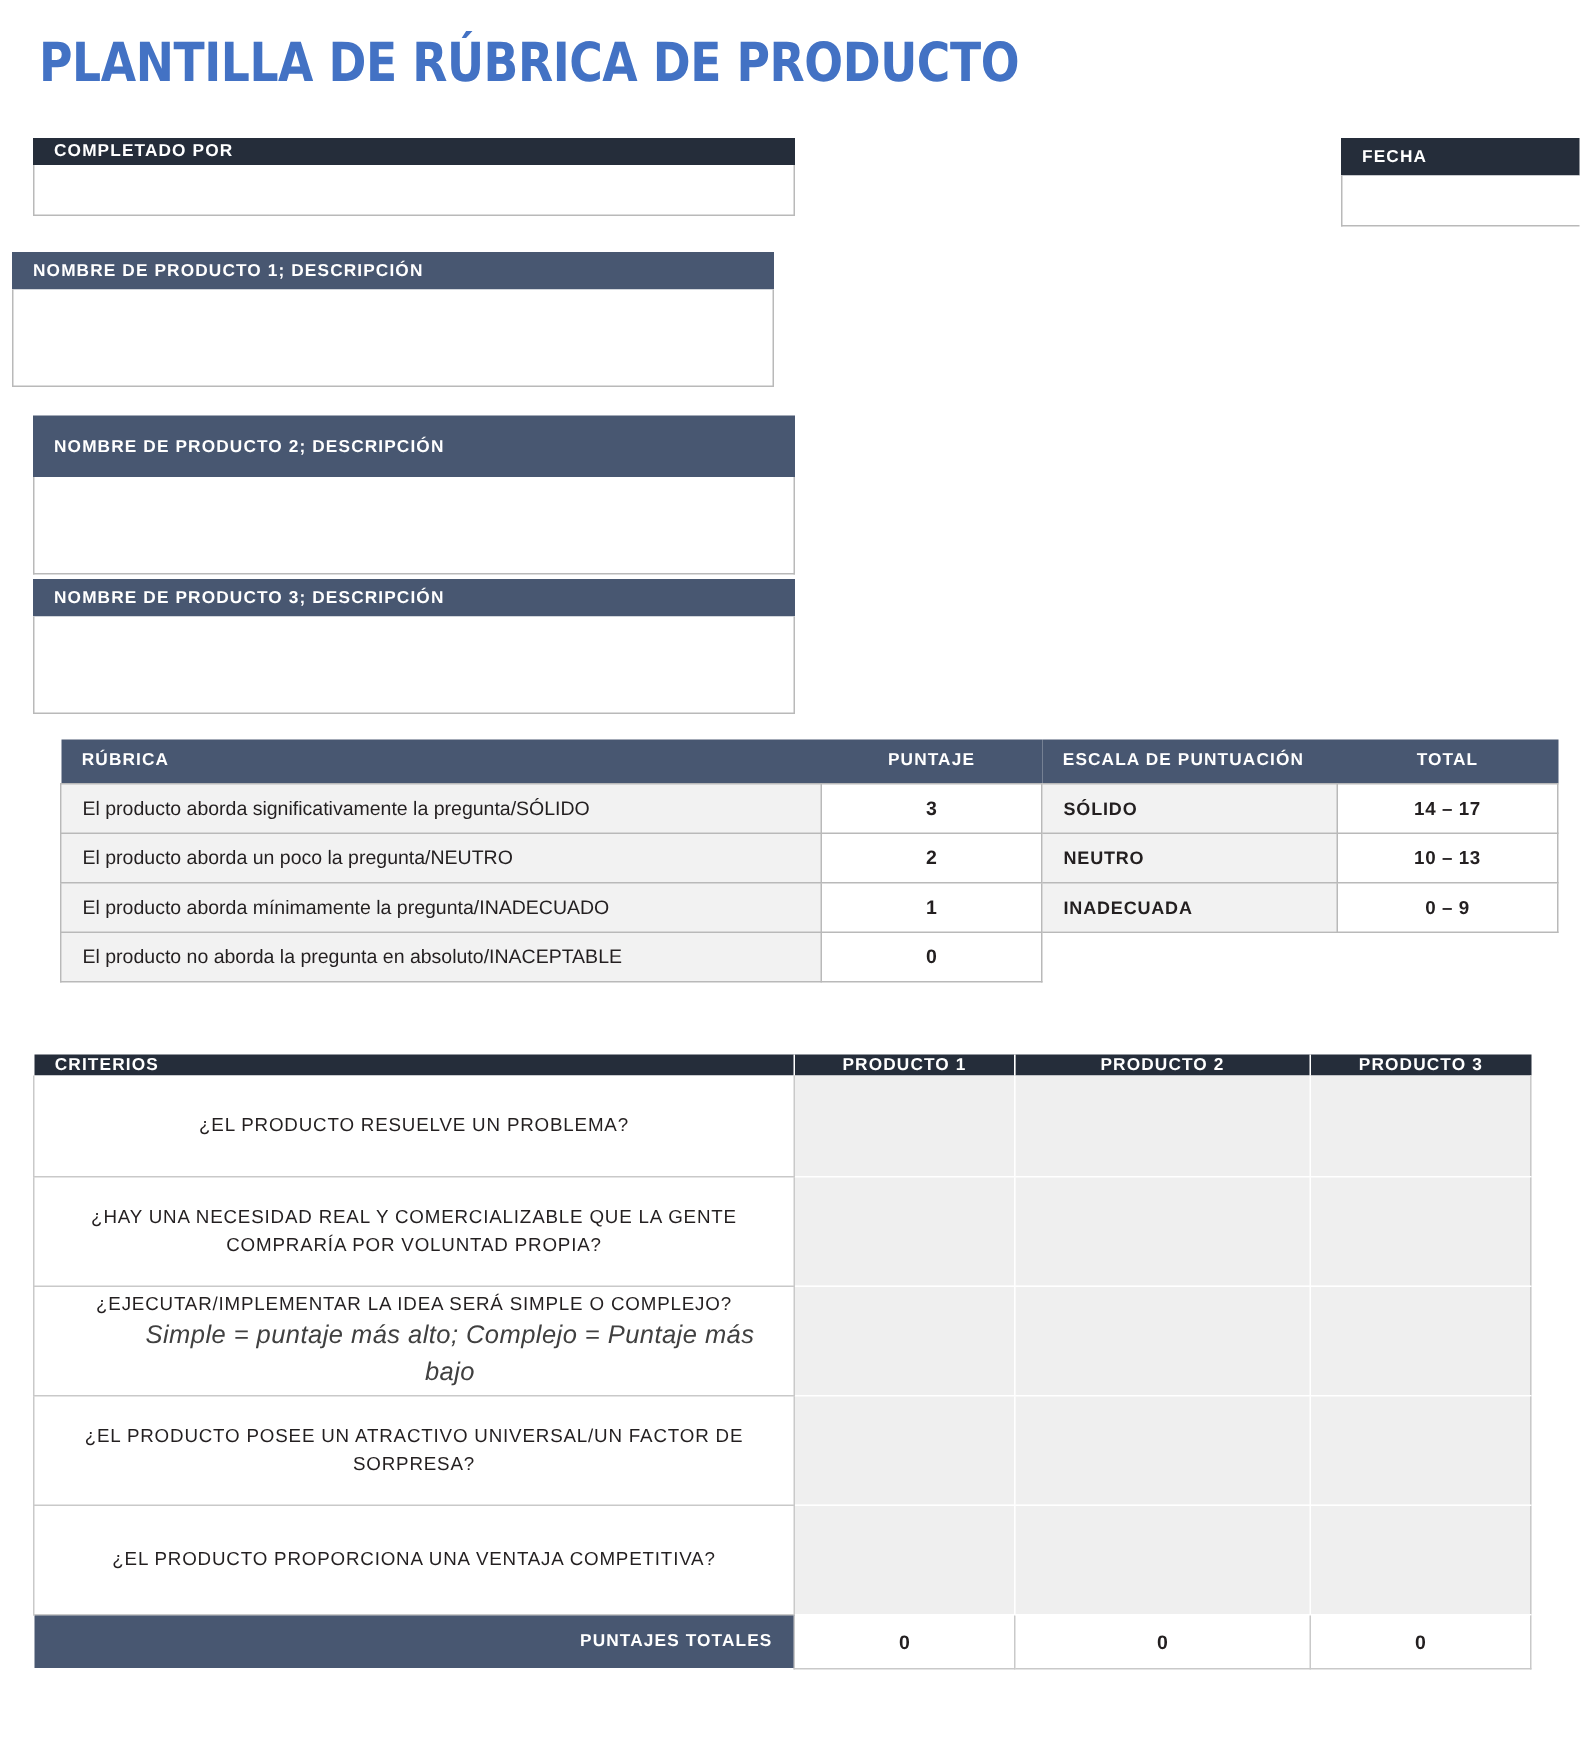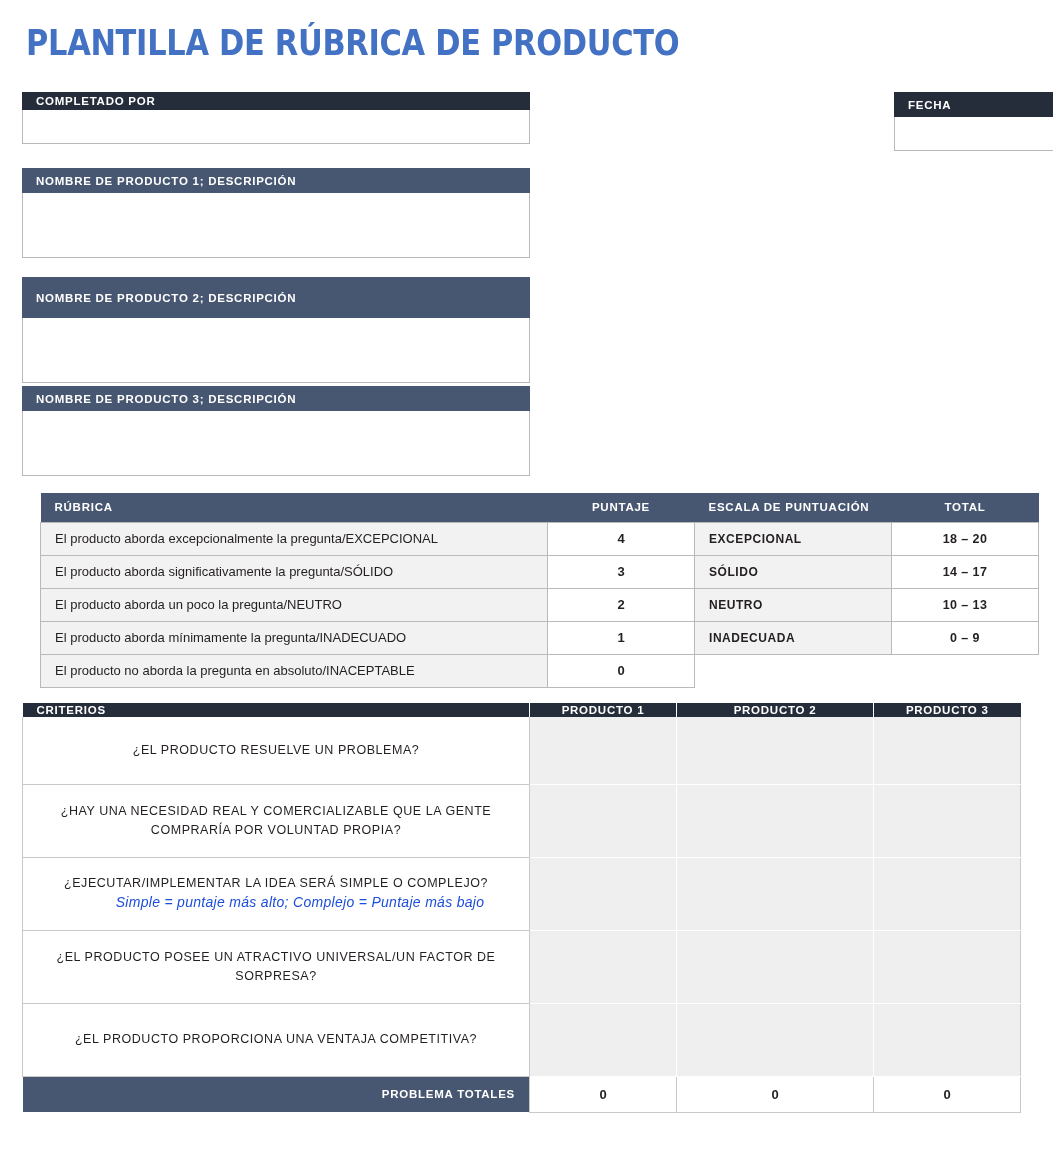--- a/index.html
+++ b/index.html
@@ -87,22 +87,22 @@
     vertical-align:middle;
     box-sizing:border-box;
     text-align:center;
   }
   .crit tr:first-of-type td.q{border-top:none;}
   .crit .qmain{
     font-size:12.5px;letter-spacing:0.55px;line-height:1.45;
     color:#231f20;
   }
   .crit .qsub{
-    font-size:14px;font-style:italic;letter-spacing:0.3px;line-height:1.45;
-    color:#1d4ed8;
+    font-size:17px;font-style:italic;letter-spacing:0.3px;line-height:1.45;
+    color:#404040;
     margin-left:48px;
   }
   .crit td.cell{
     background:#efefef;
     border:1px solid #ffffff;
     border-top:none;
   }
   .crit td.cell.edge{border-right:1px solid #c9c9c9;}
   .crit tr.totalrow td.label{
     background:#485771;color:#ffffff;
@@ -127,21 +127,21 @@
   <div class="blk" style="left:22px;top:92px;width:508px;">
     <div class="blk-head head-dark" style="height:18px;">COMPLETADO POR</div>
     <div class="blk-body" style="height:34px;"></div>
   </div>
 
   <div class="blk" style="left:870px;top:92px;width:172px;margin-left:24px;">
     <div class="blk-head head-dark" style="height:25px;">FECHA</div>
     <div class="blk-body" style="height:34px;"></div>
   </div>
 
-  <div class="blk" style="left:22px;top:168px;width:508px;border-radius:23px;">
+  <div class="blk" style="left:8px;top:168px;width:508px;border-radius:23px;">
     <div class="blk-head head-slate" style="height:25px;">NOMBRE DE PRODUCTO 1; DESCRIPCIÓN</div>
     <div class="blk-body" style="height:65px;"></div>
   </div>
 
   <div class="blk" style="left:22px;top:277px;width:508px;">
     <div class="blk-head head-slate" style="height:41px;">NOMBRE DE PRODUCTO 2; DESCRIPCIÓN</div>
     <div class="blk-body" style="height:65px;"></div>
   </div>
 
   <div class="blk" style="left:22px;top:386px;width:508px;">
@@ -160,26 +160,20 @@
       <thead>
         <tr>
           <th class="l">RÚBRICA</th>
           <th class="c">PUNTAJE</th>
           <th class="l">ESCALA DE PUNTUACIÓN</th>
           <th class="c">TOTAL</th>
         </tr>
       </thead>
       <tbody>
         <tr>
-          <td class="desc">El producto aborda excepcionalmente la pregunta/EXCEPCIONAL</td>
-          <td class="score">4</td>
-          <td class="scale">EXCEPCIONAL</td>
-          <td class="total">18 – 20</td>
-        </tr>
-        <tr>
           <td class="desc">El producto aborda significativamente la pregunta/SÓLIDO</td>
           <td class="score">3</td>
           <td class="scale">SÓLIDO</td>
           <td class="total">14 – 17</td>
         </tr>
         <tr>
           <td class="desc">El producto aborda un poco la pregunta/NEUTRO</td>
           <td class="score">2</td>
           <td class="scale">NEUTRO</td>
           <td class="total">10 – 13</td>
@@ -252,21 +246,21 @@
         </tr>
         <tr>
           <td class="q" style="height:73px;">
             <div class="qmain">¿EL PRODUCTO PROPORCIONA UNA VENTAJA COMPETITIVA?</div>
           </td>
           <td class="cell"></td>
           <td class="cell"></td>
           <td class="cell edge"></td>
         </tr>
         <tr class="totalrow">
-          <td class="label">PROBLEMA TOTALES</td>
+          <td class="label">PUNTAJES TOTALES</td>
           <td class="val">0</td>
           <td class="val">0</td>
           <td class="val">0</td>
         </tr>
       </tbody>
     </table>
   </div>
 
 </div>
 

